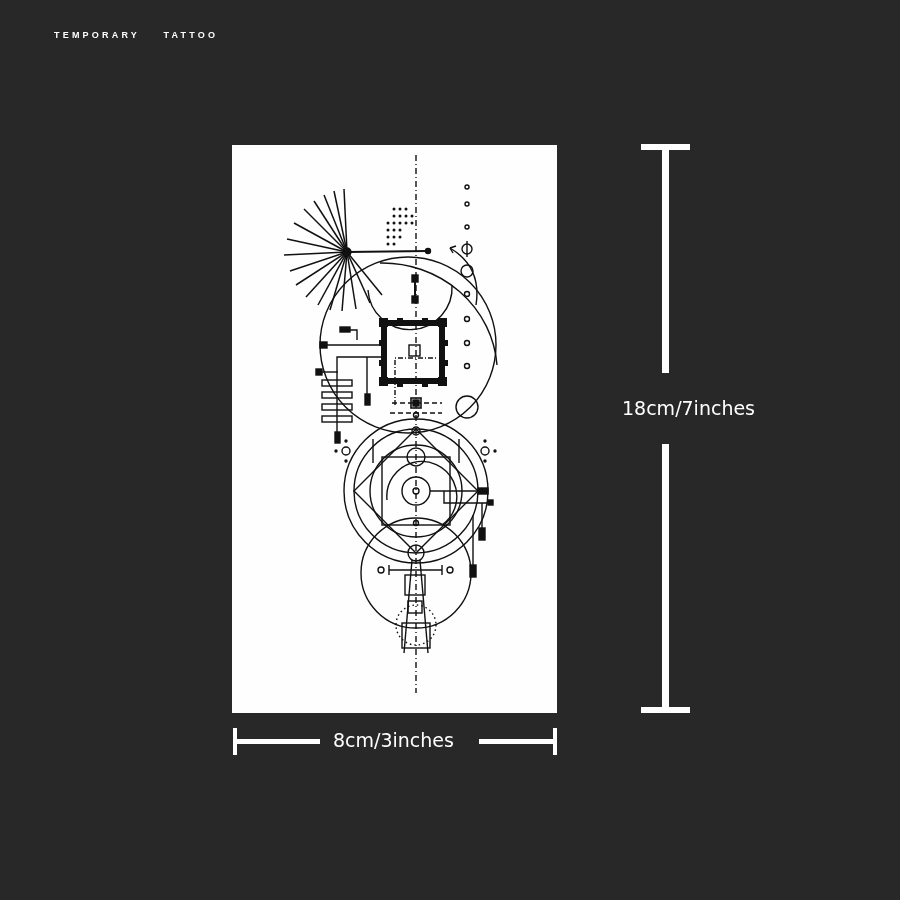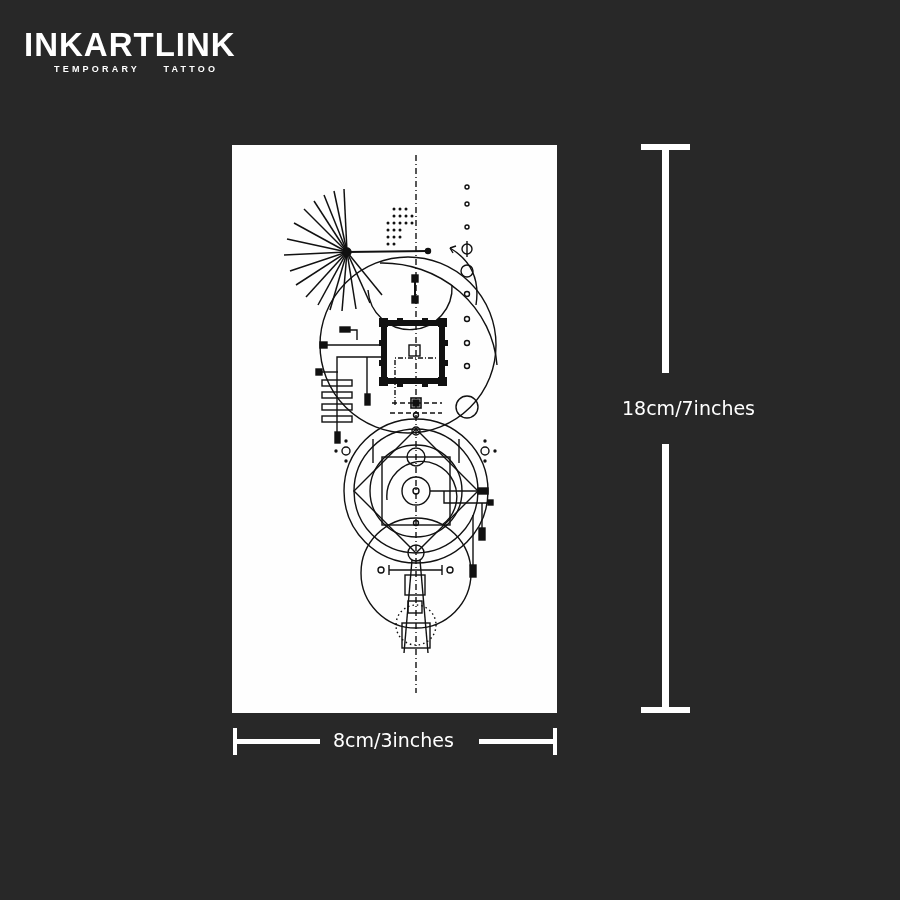--- a/index.html
+++ b/index.html
@@ -18,21 +18,20 @@
   }
   .card { position:absolute; left:232px; top:145px; width:325px; height:568px; background:#fefefe; }
   .card svg { position:absolute; left:0; top:0; }
   .dim { position:absolute; background:#ffffff; }
   .dim-label { position:absolute; color:#ffffff; font-family:"DejaVu Sans", sans-serif; font-size:19px; }
 </style>
 </head>
 <body>
 
 <div class="brand">
-  <div class="brand-name">INKARTLINK</div>
   <div class="brand-sub">TEMPORARY TATTOO</div>
 </div>
 
 <div class="card">
   <svg width="325" height="568" viewBox="0 0 325 568" fill="none" stroke="#111" stroke-width="1.4">
 
     <line x1="184" y1="10" x2="184" y2="548" stroke-dasharray="6,3,1,3"></line>
 
     <g stroke-width="1.5">
       <line x1="115" y1="107" x2="52" y2="110"></line>

